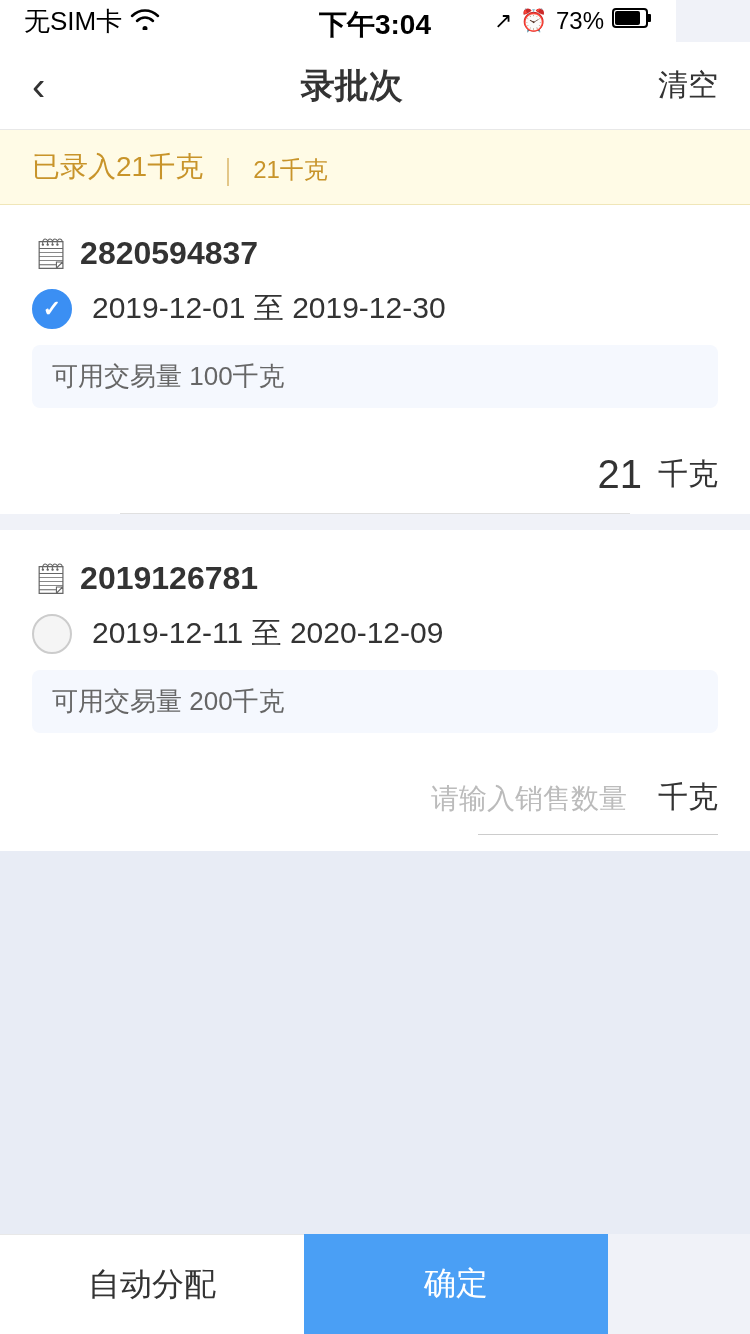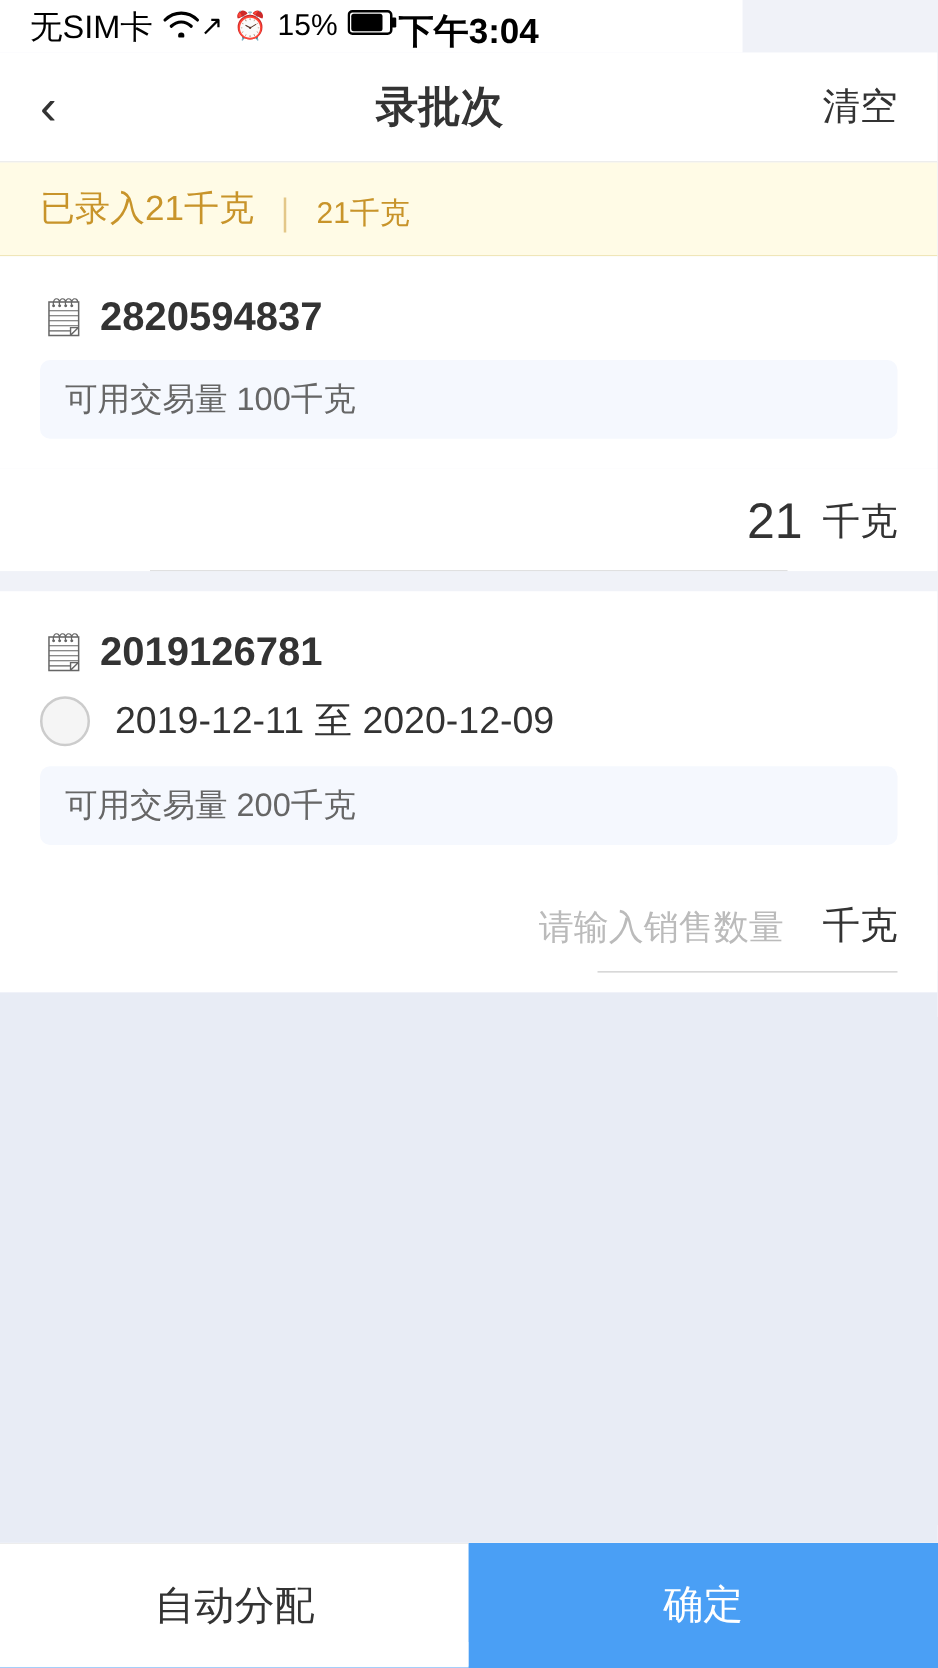--- a/index.html
+++ b/index.html
@@ -8,25 +8,26 @@
       width: 750px;
       min-height: 1334px;
       font-family: -apple-system, 'PingFang SC', 'Helvetica Neue', sans-serif;
       background: #f0f2f8;
       position: relative;
       overflow: hidden;
     }
 
     
     .status-bar {
-      width: 594px;
+      width: 676px;
       height: 42px;
       background: #fff;
       display: flex;
       align-items: center;
+      justify-content: space-between;
       padding: 0 24px;
       font-size: 26px;
     }
     .status-left {
       display: flex;
       align-items: center;
       gap: 8px;
       font-size: 26px;
       color: #000;
     }
@@ -236,21 +237,21 @@
       background: #e8ecf5;
       flex: 1;
       min-height: 380px;
     }
 
     
     .bottom-bar {
       position: fixed;
       bottom: 0;
       left: 0;
-      width: 750px;
+      width: 608px;
       height: 100px;
       display: flex;
     }
     .btn-auto {
       flex: 1;
       background: #fff;
       border: none;
       font-size: 32px;
       color: #333;
       cursor: pointer;
@@ -282,21 +283,21 @@
         <path d="M15 18a2.5 2.5 0 1 1 0 5 2.5 2.5 0 0 1 0-5z" fill="#000"></path>
         <path d="M7 13c2.2-2.1 5.1-3.4 8-3.4s5.8 1.3 8 3.4" stroke="#000" stroke-width="2.5" fill="none" stroke-linecap="round"></path>
         <path d="M2 8c3.5-3.4 8.2-5.5 13-5.5s9.5 2.1 13 5.5" stroke="#000" stroke-width="2.5" fill="none" stroke-linecap="round"></path>
       </svg>
     </span>
   </div>
   <div class="status-center">下午3:04</div>
   <div class="status-right">
     <span style="font-size:22px;">↗</span>
     <span style="font-size:22px;">⏰</span>
-    <span>15%</span>
+    <span>73%</span>
     <span>
       <svg width="40" height="22" viewBox="0 0 40 22">
         <rect x="1" y="2" width="34" height="18" rx="3" ry="3" stroke="#000" stroke-width="2" fill="none"></rect>
         <rect x="35" y="7" width="4" height="8" rx="1" fill="#000"></rect>
         <rect x="3" y="4" width="25" height="14" rx="2" fill="#000"></rect>
       </svg>
     </span>
   </div>
 </div>
 
@@ -312,20 +313,24 @@
     <span class="info-label">已录入21千克</span>
     <div class="info-divider"></div>
     <span class="info-value">21千克</span>
   </div>
 
   <div class="card">
     <div class="batch-header">
       <span class="batch-icon">🗒</span>
       <span class="batch-id">2820594837</span>
     </div>
+    <div class="batch-date-row">
+      <div class="radio-circle checked"></div>
+      <span class="batch-date">2019-12-01 至 2019-12-30</span>
+    </div>
     <div class="batch-qty-box">可用交易量 100千克</div>
   </div>
 
   <div class="amount-row-wrapper">
     <div class="amount-row">
       <span class="amount-number">21</span>
       <span class="amount-unit">千克</span>
     </div>
     <div class="divider-line"></div>
   </div>

